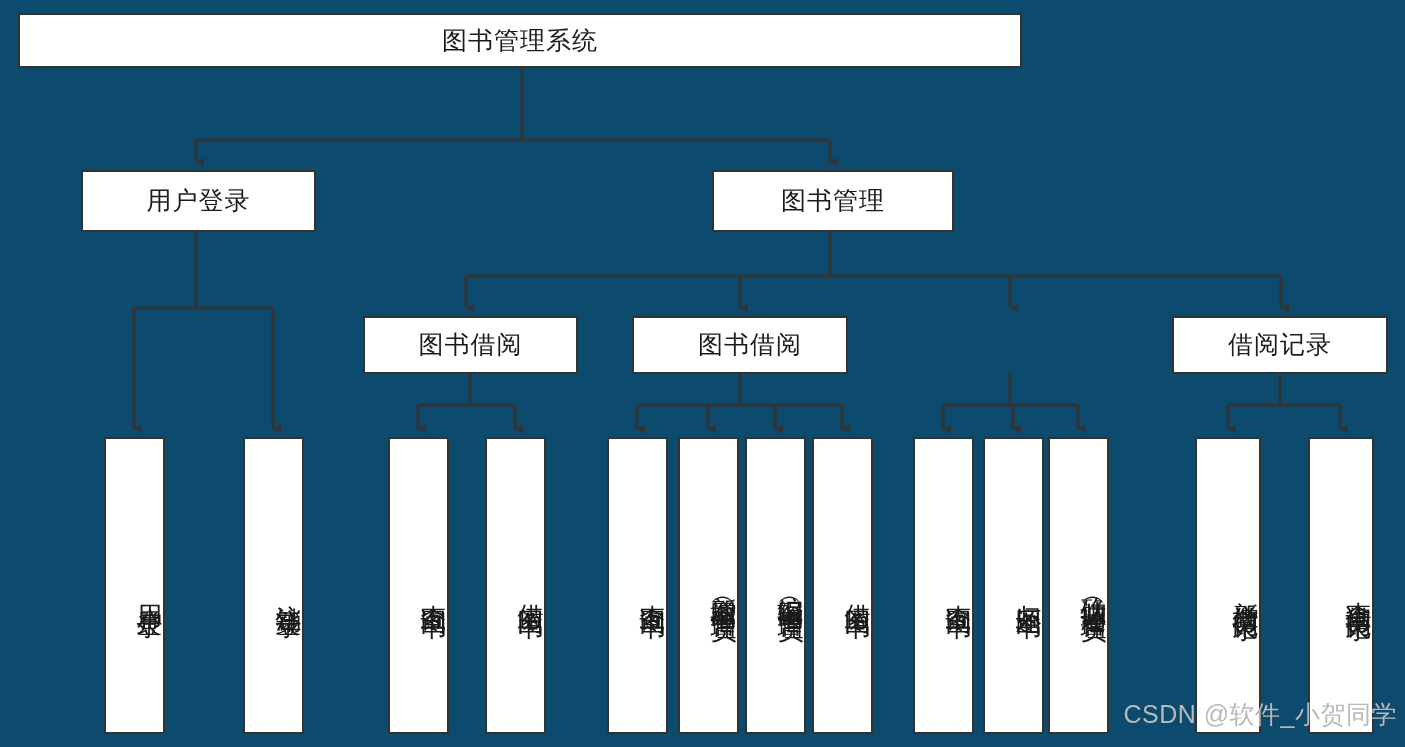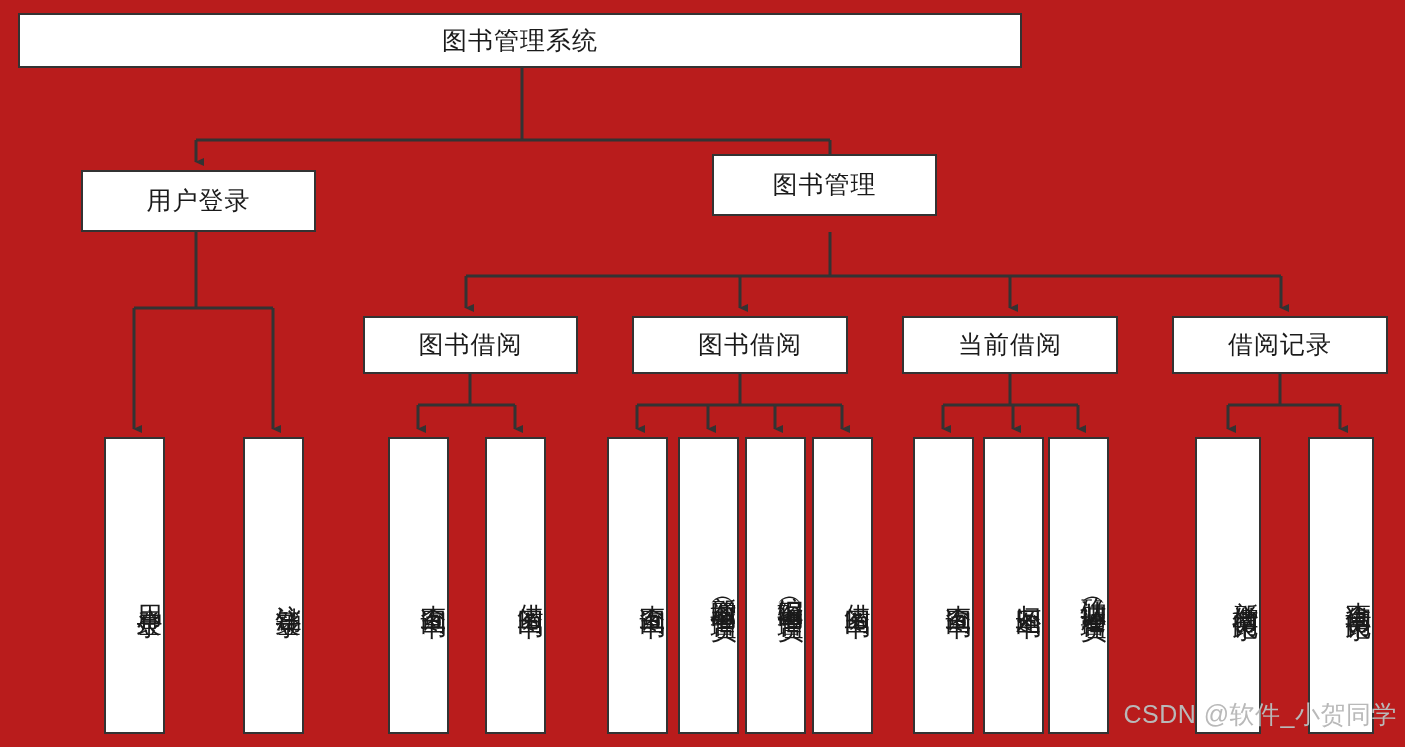--- a/index.html
+++ b/index.html
@@ -7,21 +7,21 @@
     padding: 0;
     background: #ffffff;
   }
   body {
     font-family: "Liberation Sans", "DejaVu Sans", sans-serif;
   }
   #canvas {
     position: relative;
     width: 1405px;
     height: 747px;
-    background: #b91c1c;
+    background: #0c4a6e;
     overflow: hidden;
   }
   #connectors {
     position: absolute;
     left: 0;
     top: 0;
     width: 1405px;
     height: 747px;
     pointer-events: none;
   }
@@ -121,32 +121,29 @@
     </g>
   </svg>
 
   <div class="node horizontal" style="left:18px; top:13px; width:1004px; height:55px;">
     <span class="lbl">图书管理系统</span>
   </div>
 
   <div class="node horizontal" style="left:81px; top:170px; width:235px; height:62px;">
     <span class="lbl">用户登录</span>
   </div>
-  <div class="node horizontal" style="left:712px; top:154px; width:225px; height:62px;">
+  <div class="node horizontal" style="left:712px; top:170px; width:242px; height:62px;">
     <span class="lbl">图书管理</span>
   </div>
 
   <div class="node horizontal" style="left:363px; top:316px; width:215px; height:58px;">
     <span class="lbl">图书借阅</span>
   </div>
   <div class="node horizontal" style="left:632px; top:316px; width:216px; height:58px;padding-left:20px;">
     <span class="lbl">图书借阅</span>
-  </div>
-  <div class="node horizontal" style="left:902px; top:316px; width:216px; height:58px;">
-    <span class="lbl">当前借阅</span>
   </div>
   <div class="node horizontal" style="left:1172px; top:316px; width:216px; height:58px;justify-content:center;">
     <span class="lbl">借阅记录</span>
   </div>
 
   <div class="node vertical" style="left:104px; top:437px; width:61px; height:297px;">
     <span class="lbl">用户登录</span>
   </div>
   <div class="node vertical" style="left:243px; top:437px; width:61px; height:297px;">
     <span class="lbl">注销登录</span>

